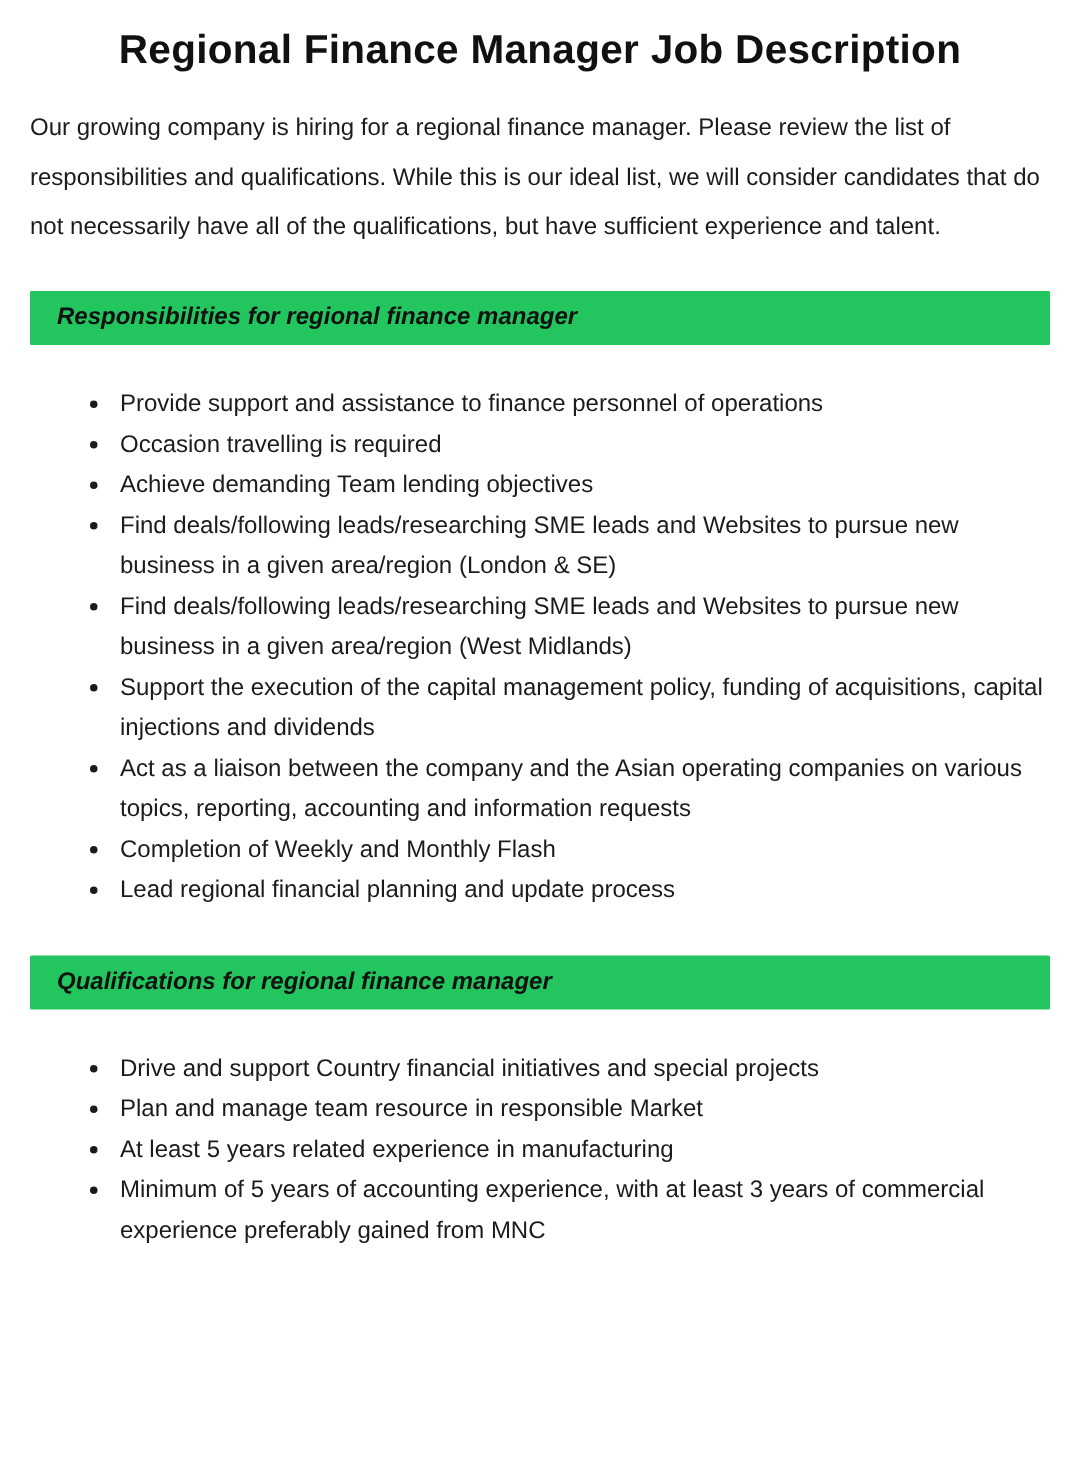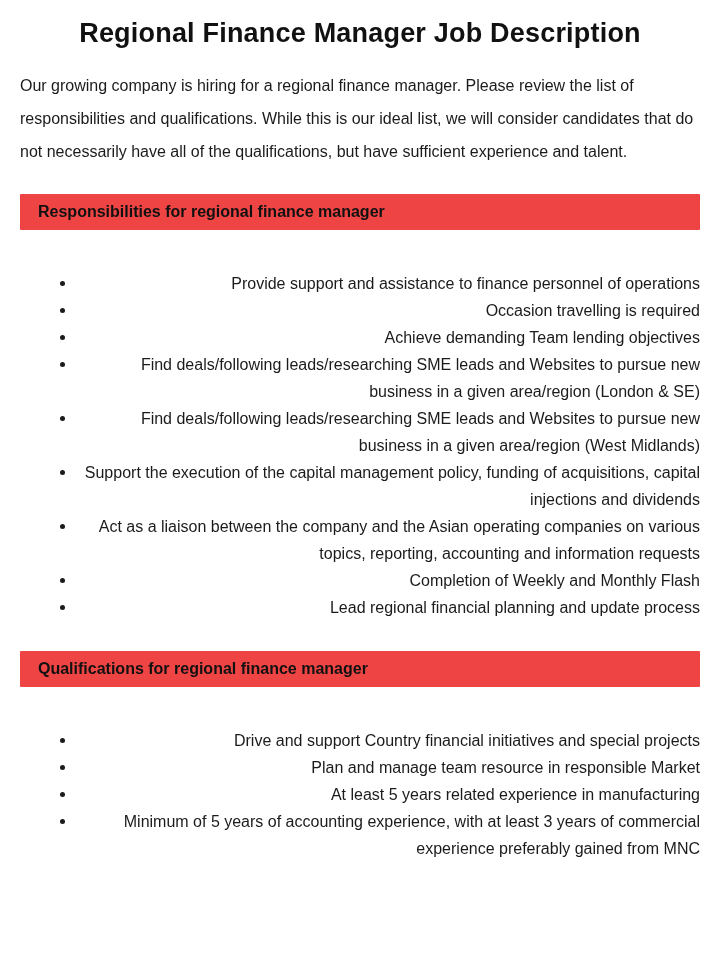--- a/index.html
+++ b/index.html
@@ -27,33 +27,33 @@
     color: #111111;
     letter-spacing: 0.2px;
   }
   p.intro {
     font-size: 16px;
     line-height: 33px;
     margin: 0 0 26px 0;
     color: #1b1b1b;
   }
   .section-heading {
-    background: #ef4444;
+    background: #22c55e;
     font-size: 16px;
     font-weight: 700;
     color: #111111;
     padding: 9px 18px;
     margin: 0;
     border-radius: 1px;
+    font-style: italic;
   }
   ul.bullet-list {
     margin: 0 0 30px 0;
-    padding: 40px 0 0 40px;
+    padding: 26px 0 0 40px;
     list-style: none;
-    text-align: right;
   }
   ul.bullet-list li {
     font-size: 16px;
     line-height: 27px;
     position: relative;
     padding-left: 20px;
     color: #1b1b1b;
   }
   ul.bullet-list li::before {
     content: "";

